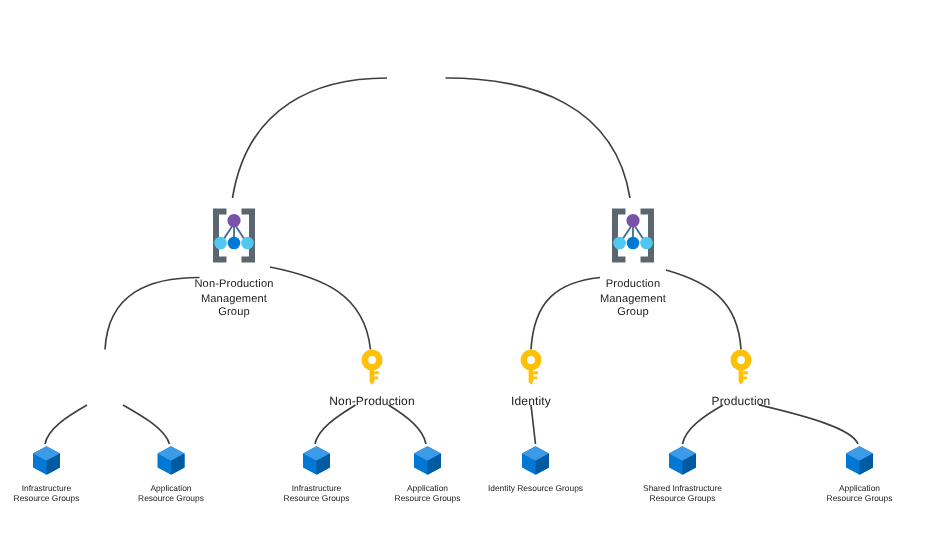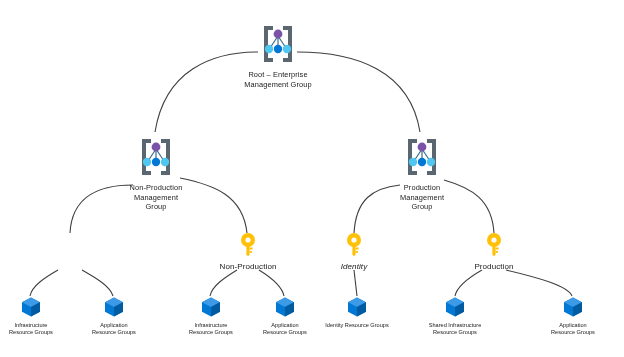--- a/index.html
+++ b/index.html
@@ -84,91 +84,74 @@
       <path d="M237,270 C224,278 212,286 210,296"></path>
       <path d="M259,270 C272,278 282,286 284,296"></path>
 
       <path d="M354,270 L357,296"></path>
 
       <path d="M482,270 C468,278 457,286 455,296"></path>
       <path d="M506,270 C540,278 568,286 572,296"></path>
     </g>
   </svg>
 
-  <div class="node" style="left:228px; top:22px; width:100px;">
+
+  <div class="node" style="left:112px; top:135px; width:88px;">
     <span class="icon-wrap">
       <svg width="46" height="44" viewBox="0 0 46 44">
         <path d="M9,4 h9 v4 h-5 v28 h5 v4 h-9 z" fill="#5a6670"></path>
         <path d="M37,4 h-9 v4 h5 v28 h-5 v4 h9 z" fill="#5a6670"></path>
         <line x1="23" y1="14" x2="15" y2="26" stroke="#3f6b8a" stroke-width="1.2"></line>
         <line x1="23" y1="14" x2="23" y2="26" stroke="#3f6b8a" stroke-width="1.2"></line>
         <line x1="23" y1="14" x2="31" y2="26" stroke="#3f6b8a" stroke-width="1.2"></line>
         <circle cx="23" cy="12" r="4.4" fill="#7a52a8"></circle>
         <circle cx="14" cy="27" r="4.2" fill="#50c7f0"></circle>
         <circle cx="23" cy="27" r="4.2" fill="#0078d4"></circle>
         <circle cx="32" cy="27" r="4.2" fill="#50c7f0"></circle>
       </svg>
     </span>
-    <div class="node-label mg-label">Root – Enterprise
-Management Group</div>
-  </div>
-
-  <div class="node" style="left:112px; top:135px; width:88px;">
+    <div class="node-label mg-label">Non-Production
+Management
+Group</div>
+  </div>
+
+  <div class="node" style="left:378px; top:135px; width:88px;">
     <span class="icon-wrap">
       <svg width="46" height="44" viewBox="0 0 46 44">
         <path d="M9,4 h9 v4 h-5 v28 h5 v4 h-9 z" fill="#5a6670"></path>
         <path d="M37,4 h-9 v4 h5 v28 h-5 v4 h9 z" fill="#5a6670"></path>
         <line x1="23" y1="14" x2="15" y2="26" stroke="#3f6b8a" stroke-width="1.2"></line>
         <line x1="23" y1="14" x2="23" y2="26" stroke="#3f6b8a" stroke-width="1.2"></line>
         <line x1="23" y1="14" x2="31" y2="26" stroke="#3f6b8a" stroke-width="1.2"></line>
         <circle cx="23" cy="12" r="4.4" fill="#7a52a8"></circle>
         <circle cx="14" cy="27" r="4.2" fill="#50c7f0"></circle>
         <circle cx="23" cy="27" r="4.2" fill="#0078d4"></circle>
         <circle cx="32" cy="27" r="4.2" fill="#50c7f0"></circle>
       </svg>
     </span>
-    <div class="node-label mg-label">Non-Production
-Management
-Group</div>
-  </div>
-
-  <div class="node" style="left:378px; top:135px; width:88px;">
-    <span class="icon-wrap">
-      <svg width="46" height="44" viewBox="0 0 46 44">
-        <path d="M9,4 h9 v4 h-5 v28 h5 v4 h-9 z" fill="#5a6670"></path>
-        <path d="M37,4 h-9 v4 h5 v28 h-5 v4 h9 z" fill="#5a6670"></path>
-        <line x1="23" y1="14" x2="15" y2="26" stroke="#3f6b8a" stroke-width="1.2"></line>
-        <line x1="23" y1="14" x2="23" y2="26" stroke="#3f6b8a" stroke-width="1.2"></line>
-        <line x1="23" y1="14" x2="31" y2="26" stroke="#3f6b8a" stroke-width="1.2"></line>
-        <circle cx="23" cy="12" r="4.4" fill="#7a52a8"></circle>
-        <circle cx="14" cy="27" r="4.2" fill="#50c7f0"></circle>
-        <circle cx="23" cy="27" r="4.2" fill="#0078d4"></circle>
-        <circle cx="32" cy="27" r="4.2" fill="#50c7f0"></circle>
-      </svg>
-    </span>
     <div class="node-label mg-label">Production
 Management
 Group</div>
   </div>
 
 
   <div class="node" style="left:213px; top:232px; width:70px;">
     <span class="icon-wrap">
       <svg width="24" height="26" viewBox="0 0 24 26">
         <circle cx="12" cy="8" r="7" fill="#ffc107"></circle>
         <circle cx="12" cy="8" r="2.6" fill="#ffffff"></circle>
         <path d="M10.4,13 h3.2 v9.5 l-1.6,2 l-1.6,-2 z" fill="#ffc107"></path>
         <rect x="13.6" y="15.5" width="3" height="2" fill="#ffc107"></rect>
         <rect x="13.6" y="19" width="2.4" height="1.8" fill="#ffc107"></rect>
       </svg>
     </span>
     <div class="node-label sub-label">Non-Production</div>
   </div>
 
-  <div class="node" style="left:324px; top:232px; width:60px;font-style:italic;">
+  <div class="node" style="left:324px; top:232px; width:60px;">
     <span class="icon-wrap">
       <svg width="24" height="26" viewBox="0 0 24 26">
         <circle cx="12" cy="8" r="7" fill="#ffc107"></circle>
         <circle cx="12" cy="8" r="2.6" fill="#ffffff"></circle>
         <path d="M10.4,13 h3.2 v9.5 l-1.6,2 l-1.6,-2 z" fill="#ffc107"></path>
         <rect x="13.6" y="15.5" width="3" height="2" fill="#ffc107"></rect>
         <rect x="13.6" y="19" width="2.4" height="1.8" fill="#ffc107"></rect>
       </svg>
     </span>
     <div class="node-label sub-label">Identity</div>

